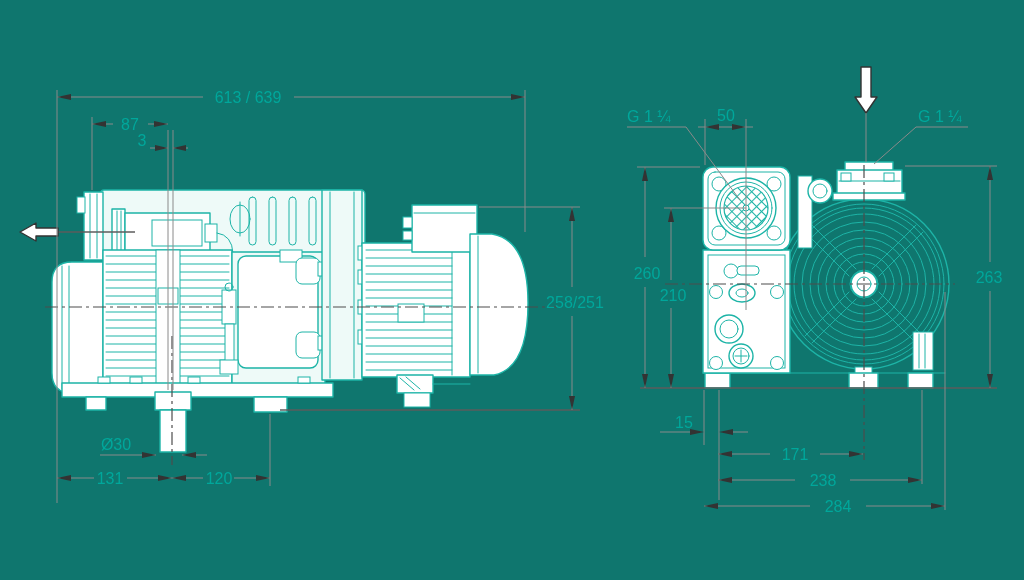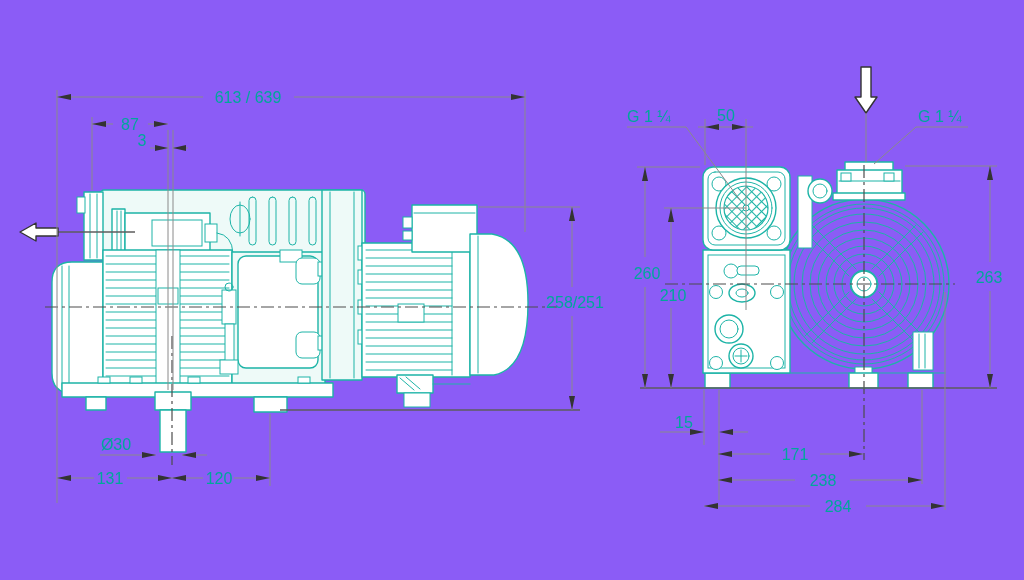--- a/index.html
+++ b/index.html
@@ -1,16 +1,16 @@
 <!DOCTYPE html>
 <html><head>
 <meta charset="utf-8">
 <style>
   html,body{margin:0;padding:0;background:#ffffff;}
-  #stage{position:relative;width:1024px;height:580px;background:#8b5cf6;overflow:hidden;
+  #stage{position:relative;width:1024px;height:580px;background:#0f766e;overflow:hidden;
          font-family:"Liberation Sans", sans-serif;}
   svg{position:absolute;left:0;top:0;}
   
   .t  {stroke:#1db4a7;stroke-width:1.4;fill:none;stroke-linecap:round;stroke-linejoin:round;}
   .t1 {stroke:#1db4a7;stroke-width:1;fill:none;stroke-linecap:round;}
   .tw {stroke:#1db4a7;stroke-width:1.4;fill:#ffffff;stroke-linejoin:round;}
   .tw1{stroke:#1db4a7;stroke-width:1;fill:#ffffff;}
   .tt {stroke:#1db4a7;stroke-width:1.4;fill:#eefaf8;stroke-linejoin:round;}
   
   .d  {stroke:#8a8a8a;stroke-width:1;fill:none;}

